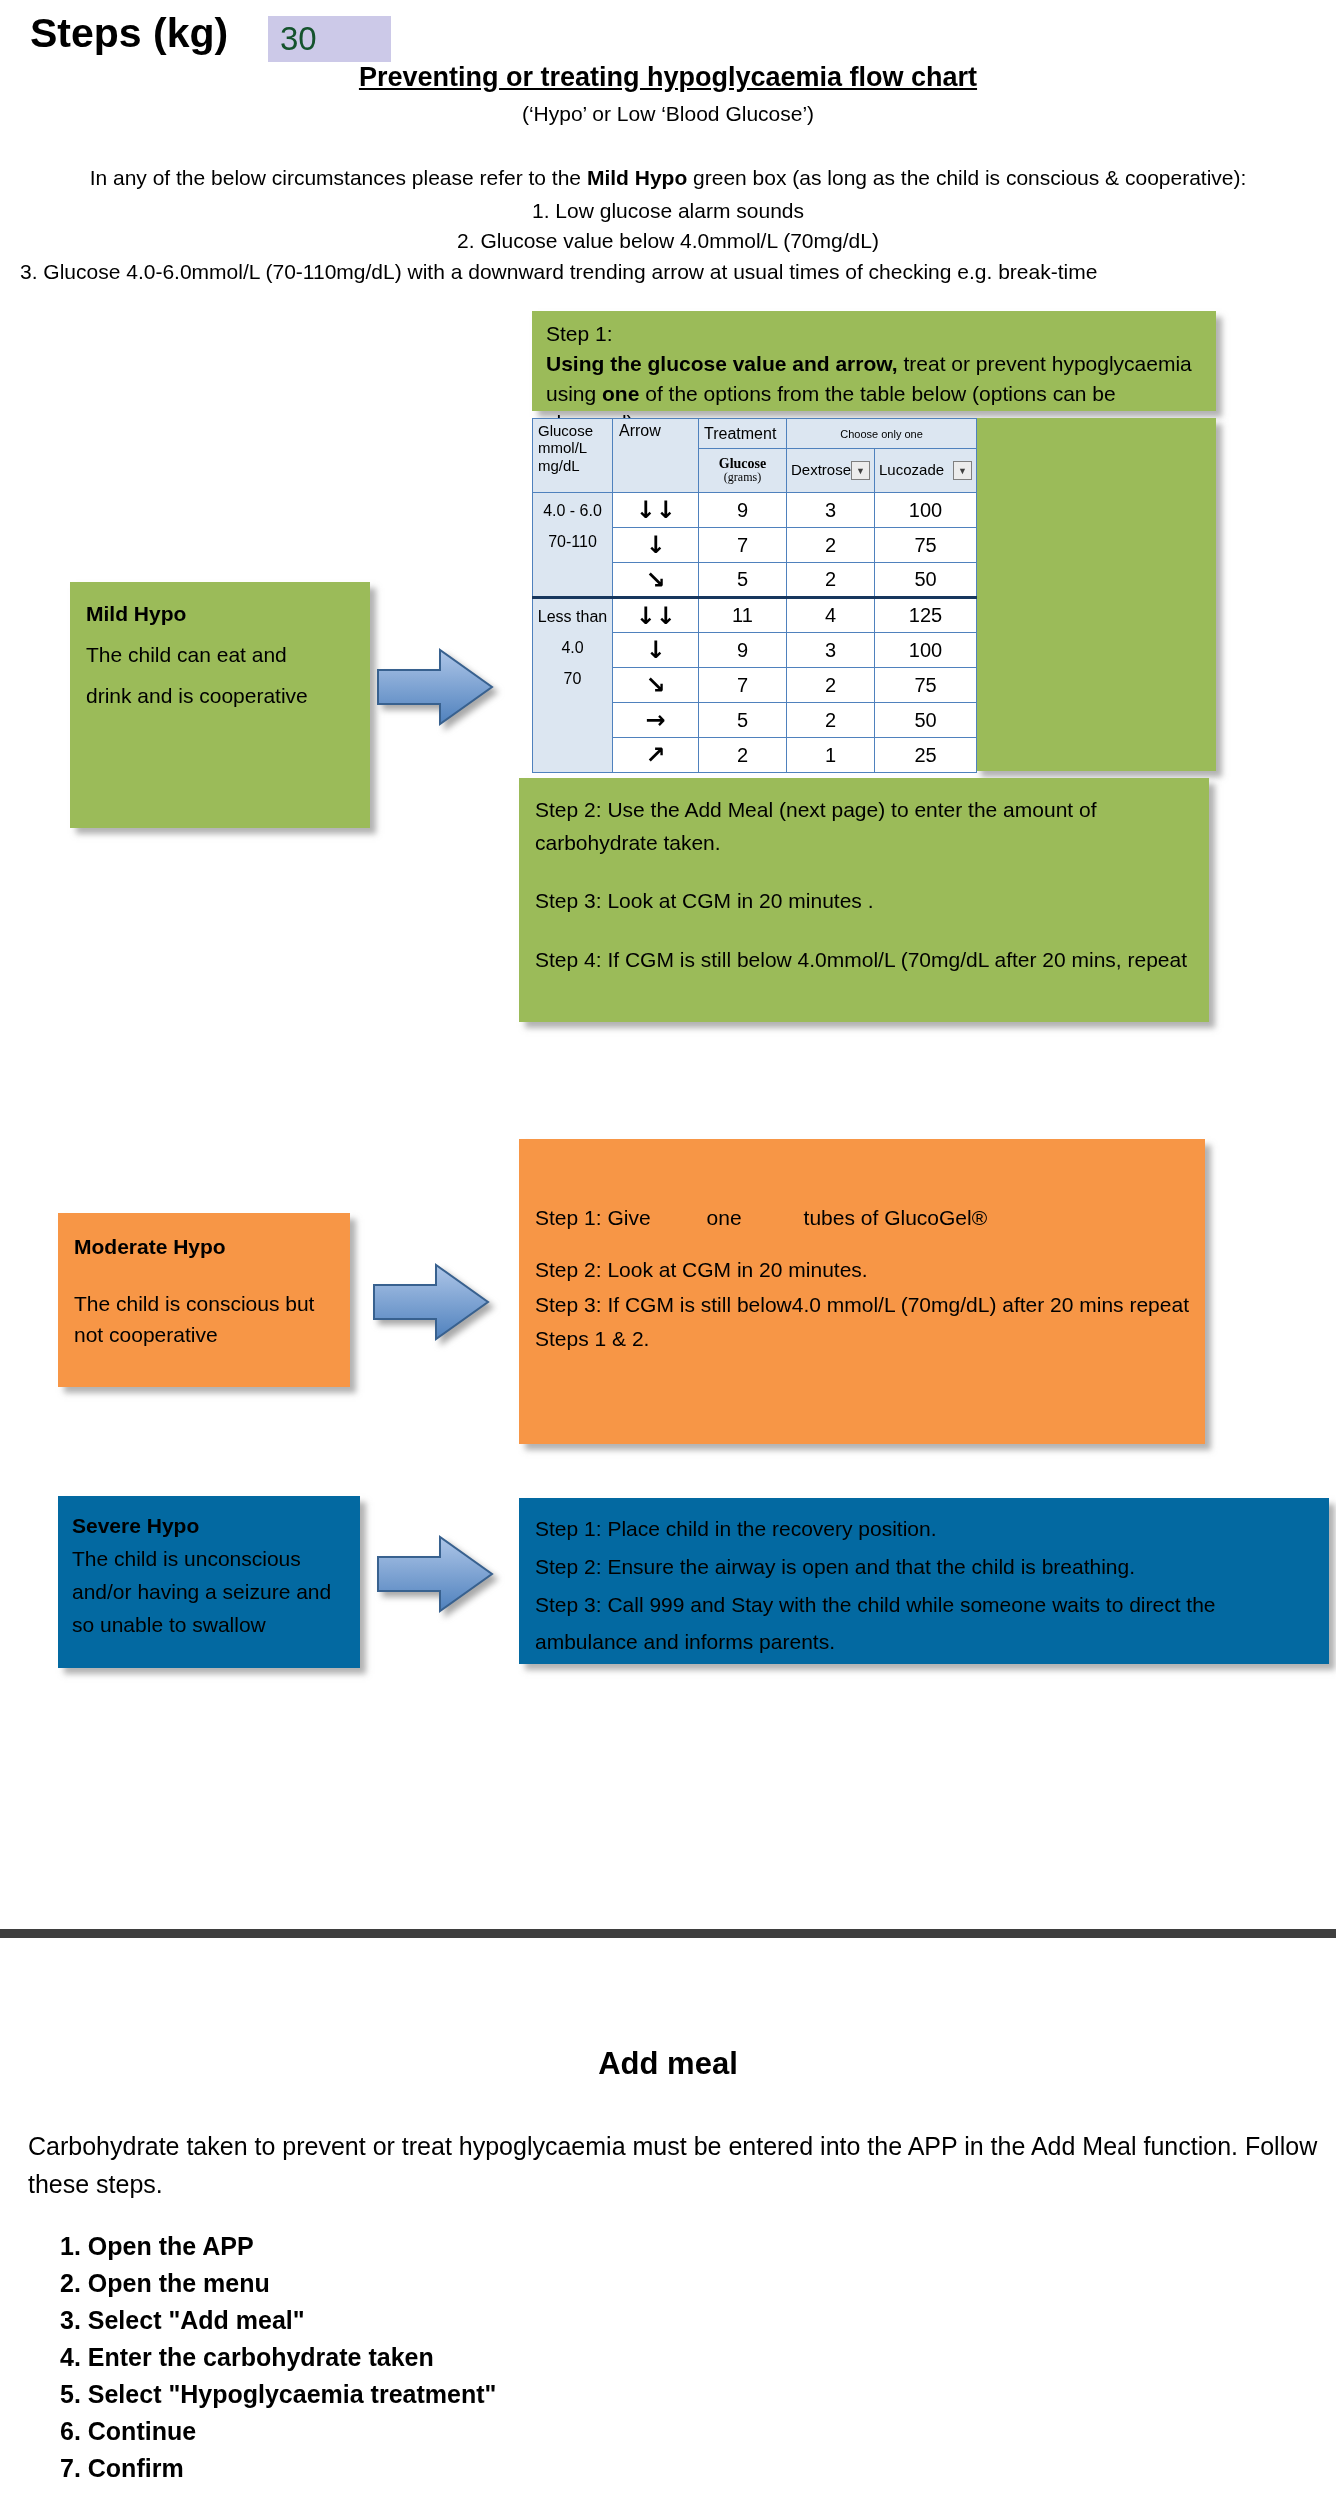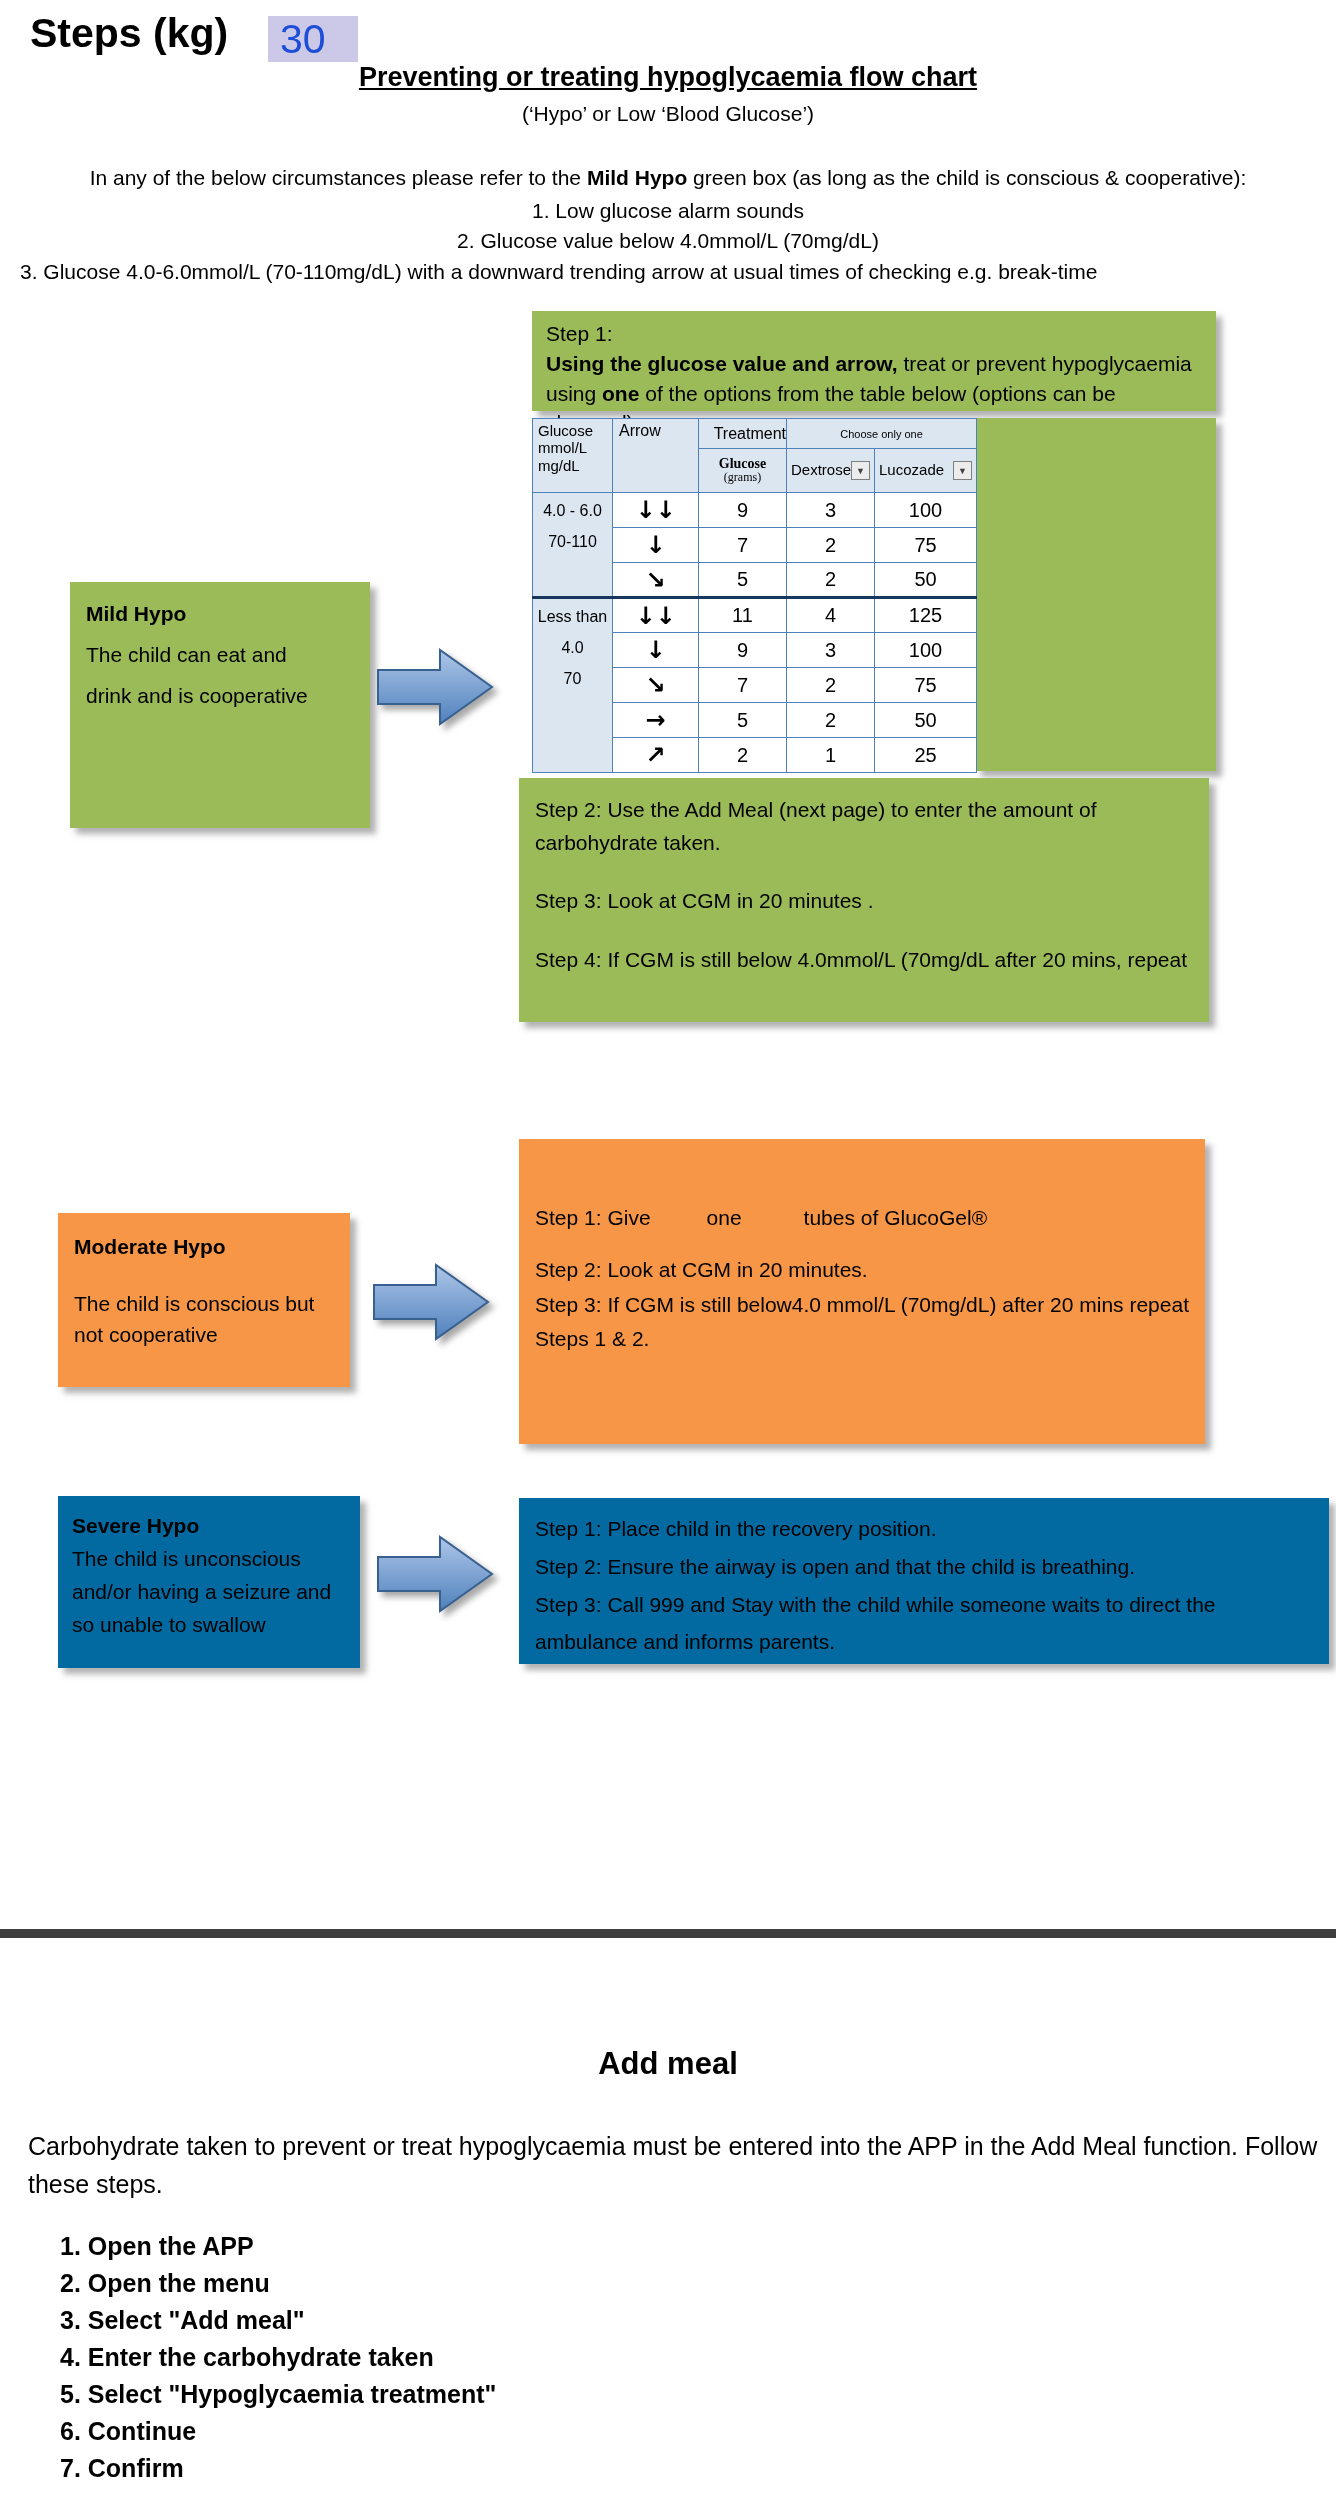--- a/index.html
+++ b/index.html
@@ -2,22 +2,22 @@
 <html><head>
 <meta charset="utf-8">
 <style>
   * { margin:0; padding:0; box-sizing:border-box; }
   body { background:#ffffff; }
   .page { position:relative; width:1336px; height:2498px; background:#fff;
           font-family:"Liberation Sans", sans-serif; color:#000; overflow:hidden; }
 
   
   .weight-label { position:absolute; left:30px; top:10px; font-size:41px; font-weight:bold; }
-  .weight-cell  { position:absolute; left:268px; top:16px; width:90px; height:46px;
-                  background:#ccc9e8; font-size:41px; color:#1d4ed8;
+  .weight-cell  { position:absolute; left:268px; top:16px; width:123px; height:46px;
+                  background:#ccc9e8; font-size:33px; color:#14532d;
                   display:flex; align-items:center; padding-left:12px; }
 
   .doc-title    { position:absolute; top:62px; left:0; width:1336px; text-align:center;
                   font-size:27px; font-weight:bold; text-decoration:underline; }
   .doc-subtitle { position:absolute; top:102px; left:0; width:1336px; text-align:center; font-size:21px; }
   .lead         { position:absolute; top:166px; left:0; width:1336px; text-align:center; font-size:21px; }
   .crit         { font-size:21px; }
   .c1 { position:absolute; top:199px; left:0; width:1336px; text-align:center; }
   .c2 { position:absolute; top:229px; left:0; width:1336px; text-align:center; }
   .c3 { position:absolute; top:260px; left:20px; width:1300px; }
@@ -35,21 +35,21 @@
   
   .gtable { position:absolute; left:532px; top:418px; border-collapse:collapse;
             background:#fff; table-layout:fixed; }
   .gtable th, .gtable td { border:1px solid #4f81bd; overflow:hidden; }
   .gtable thead th { background:#dce6f1; font-weight:normal; }
   .gtable thead tr:first-child { height:30px; }
   .gtable thead tr:last-child  { height:44px; }
   .gtable tbody tr { height:35px; }
   .th-col1 { font-size:15px; line-height:1.15; text-align:left; padding:3px 0 0 5px; vertical-align:top; }
   .th-arrow { font-size:16px; text-align:left; padding:3px 0 0 6px; vertical-align:top; }
-  .th-treatment { font-size:16px; text-align:right; padding-left:5px; }
+  .th-treatment { font-size:16px; text-align:left; padding-left:5px; }
   .th-choose { font-size:11px; text-align:center; }
   .th-gsub { text-align:center; vertical-align:middle; }
   .gsub1 { font-size:14px; font-weight:bold; font-family:"Liberation Serif", serif; }
   .gsub2 { font-size:12px; font-family:"Liberation Serif", serif; margin-top:-2px; }
   .th-dd { padding:2px 4px; vertical-align:middle; }
   .dd-wrap { display:flex; align-items:flex-start; justify-content:space-between; }
   .dd-label { font-size:15px; }
   .ddbtn { width:19px; height:19px; background:#ececec; border:1px solid #7f7f7f;
            font-size:9px; display:flex; align-items:center; justify-content:center;
            color:#404040; cursor:pointer; flex:0 0 19px; }

